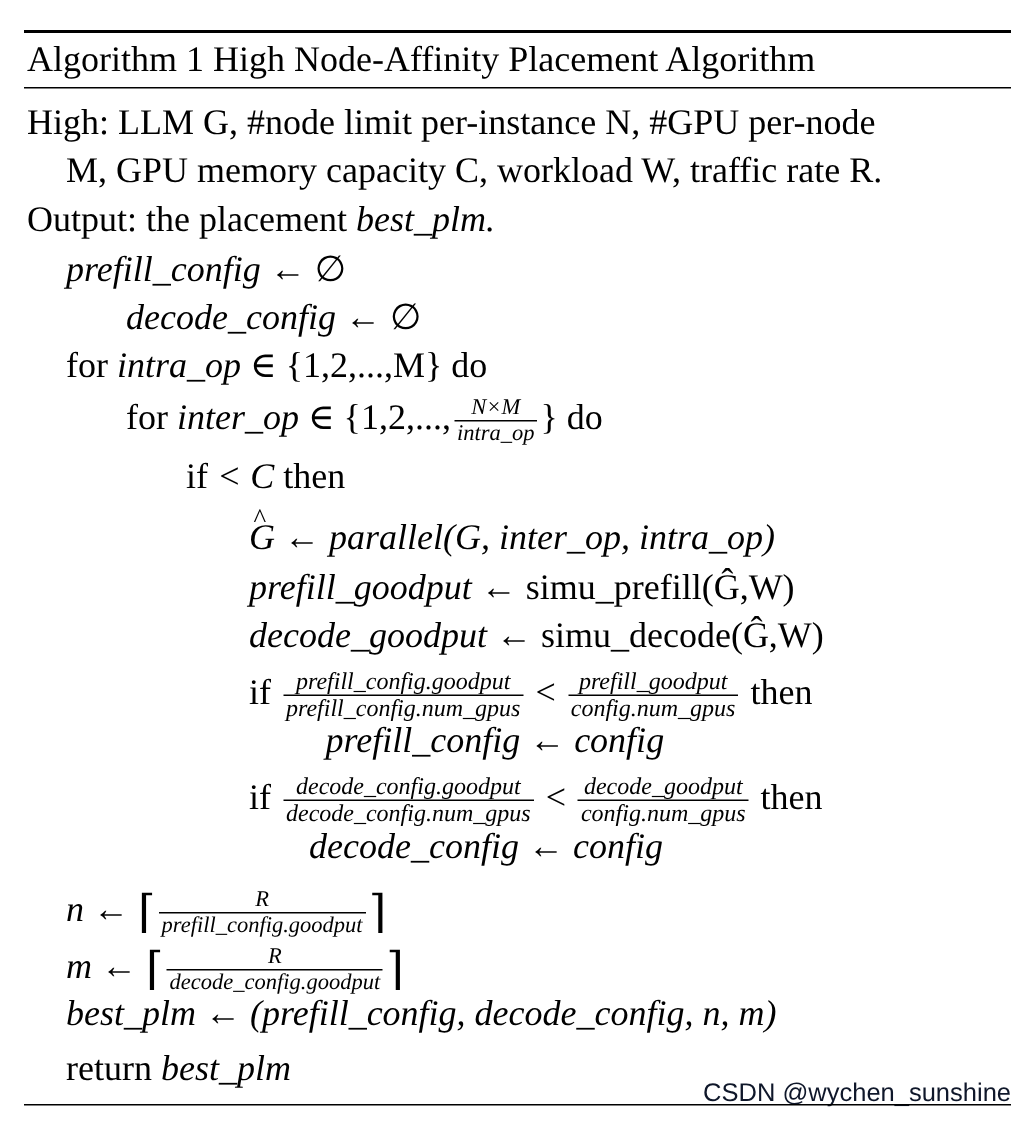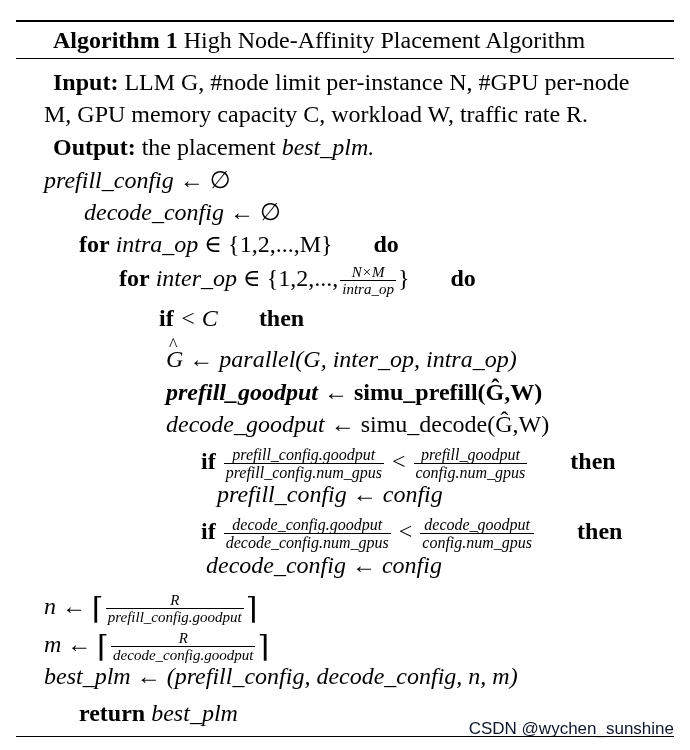--- a/index.html
+++ b/index.html
@@ -3,21 +3,21 @@
 <meta charset="utf-8">
 <style>
   html, body { margin: 0; padding: 0; background: #ffffff; }
   body { width: 690px; height: 750px; position: relative; overflow: hidden;
          font-family: "Liberation Serif", "DejaVu Serif", serif; color: #000; }
   .rule { position: absolute; left: 16px; width: 658px; background: #000; }
   .rule.top { top: 20px; height: 2px; }
   .rule.mid { top: 58px; height: 1px; }
   .rule.bot { top: 736px; height: 1px; }
   .line { position: absolute; white-space: nowrap; font-size: 24px; line-height: 28px; }
-  .b { font-weight: bold; margin-left: 35px; }
+  .b { font-weight: normal; }
   .i { font-style: italic; }
   .frac { display: inline-block; vertical-align: middle; text-align: center; font-size: 15px; line-height: 16px; margin: 0 2px; }
   .frac .num { display: block; padding: 0 2px; font-style: italic; }
   .frac .den { display: block; padding: 0 2px; border-top: 1px solid #000; font-style: italic; }
   .frac.big { font-size: 16px; line-height: 17px; }
   .ceil { font-size: 30px; display: inline-block; vertical-align: middle; line-height: 30px; font-weight: 200; }
   .hat { position: relative; display: inline-block; font-style: italic; }
   .hat::before { content: "^"; position: absolute; left: 3px; top: -14px; font-size: 18px; font-style: normal; }
   .watermark { position: absolute; right: 16px; top: 719px; font-family: "Liberation Sans", "DejaVu Sans", sans-serif;
                font-size: 17px; color: #0f172a; }
@@ -26,21 +26,21 @@
 <body>
 
 <div class="rule top"></div>
 <div class="line" style="left:18px; top:26px;">
   <span class="b">Algorithm 1</span>
   <span>High Node-Affinity Placement Algorithm</span>
 </div>
 <div class="rule mid"></div>
 
 <div class="line" style="left:18px; top:68px;">
-  <span class="b">Input:</span>
+  <span class="b">High:</span>
   <span>LLM G, #node limit per-instance N, #GPU per-node</span>
 </div>
 <div class="line" style="left:44px; top:100px;">
   <span>M, GPU memory capacity C, workload W, traffic rate R.</span>
 </div>
 <div class="line" style="left:18px; top:133px;text-align:center;">
   <span class="b">Output:</span>
   <span>the placement</span>
   <span class="i">best_plm.</span>
 </div>
@@ -56,21 +56,21 @@
 </div>
 <div class="line" style="left:84px; top:264px;">
   <span class="b">for</span><span class="i"> inter_op</span><span> ∈ {1,2,...,</span><span class="frac"><span class="num">N×M</span><span class="den">intra_op</span></span><span>}</span><span class="b"> do</span>
 </div>
 <div class="line" style="left:124px; top:304px;">
   <span class="b">if</span> <span class="i"> &lt; C</span><span class="b"> then</span>
 </div>
 <div class="line" style="left:166px; top:345px;">
   <span class="hat">G</span><span class="i"> ← parallel(G, inter_op, intra_op)</span>
 </div>
-<div class="line" style="left:166px; top:378px;font-weight:bold;">
+<div class="line" style="left:166px; top:378px;">
   <span class="i">prefill_goodput</span><span> ← simu_prefill(Ĝ,W)</span>
 </div>
 <div class="line" style="left:166px; top:410px;">
   <span class="i">decode_goodput</span><span> ← simu_decode(Ĝ,W)</span>
 </div>
 <div class="line" style="left:166px; top:446px;">
   <span class="b">if</span> <span class="frac big"><span class="num">prefill_config.goodput</span><span class="den">prefill_config.num_gpus</span></span><span> &lt; </span><span class="frac big"><span class="num">prefill_goodput</span><span class="den">config.num_gpus</span></span><span class="b"> then</span>
 </div>
 <div class="line" style="left:217px; top:480px;">
   <span class="i">prefill_config ← config</span>

